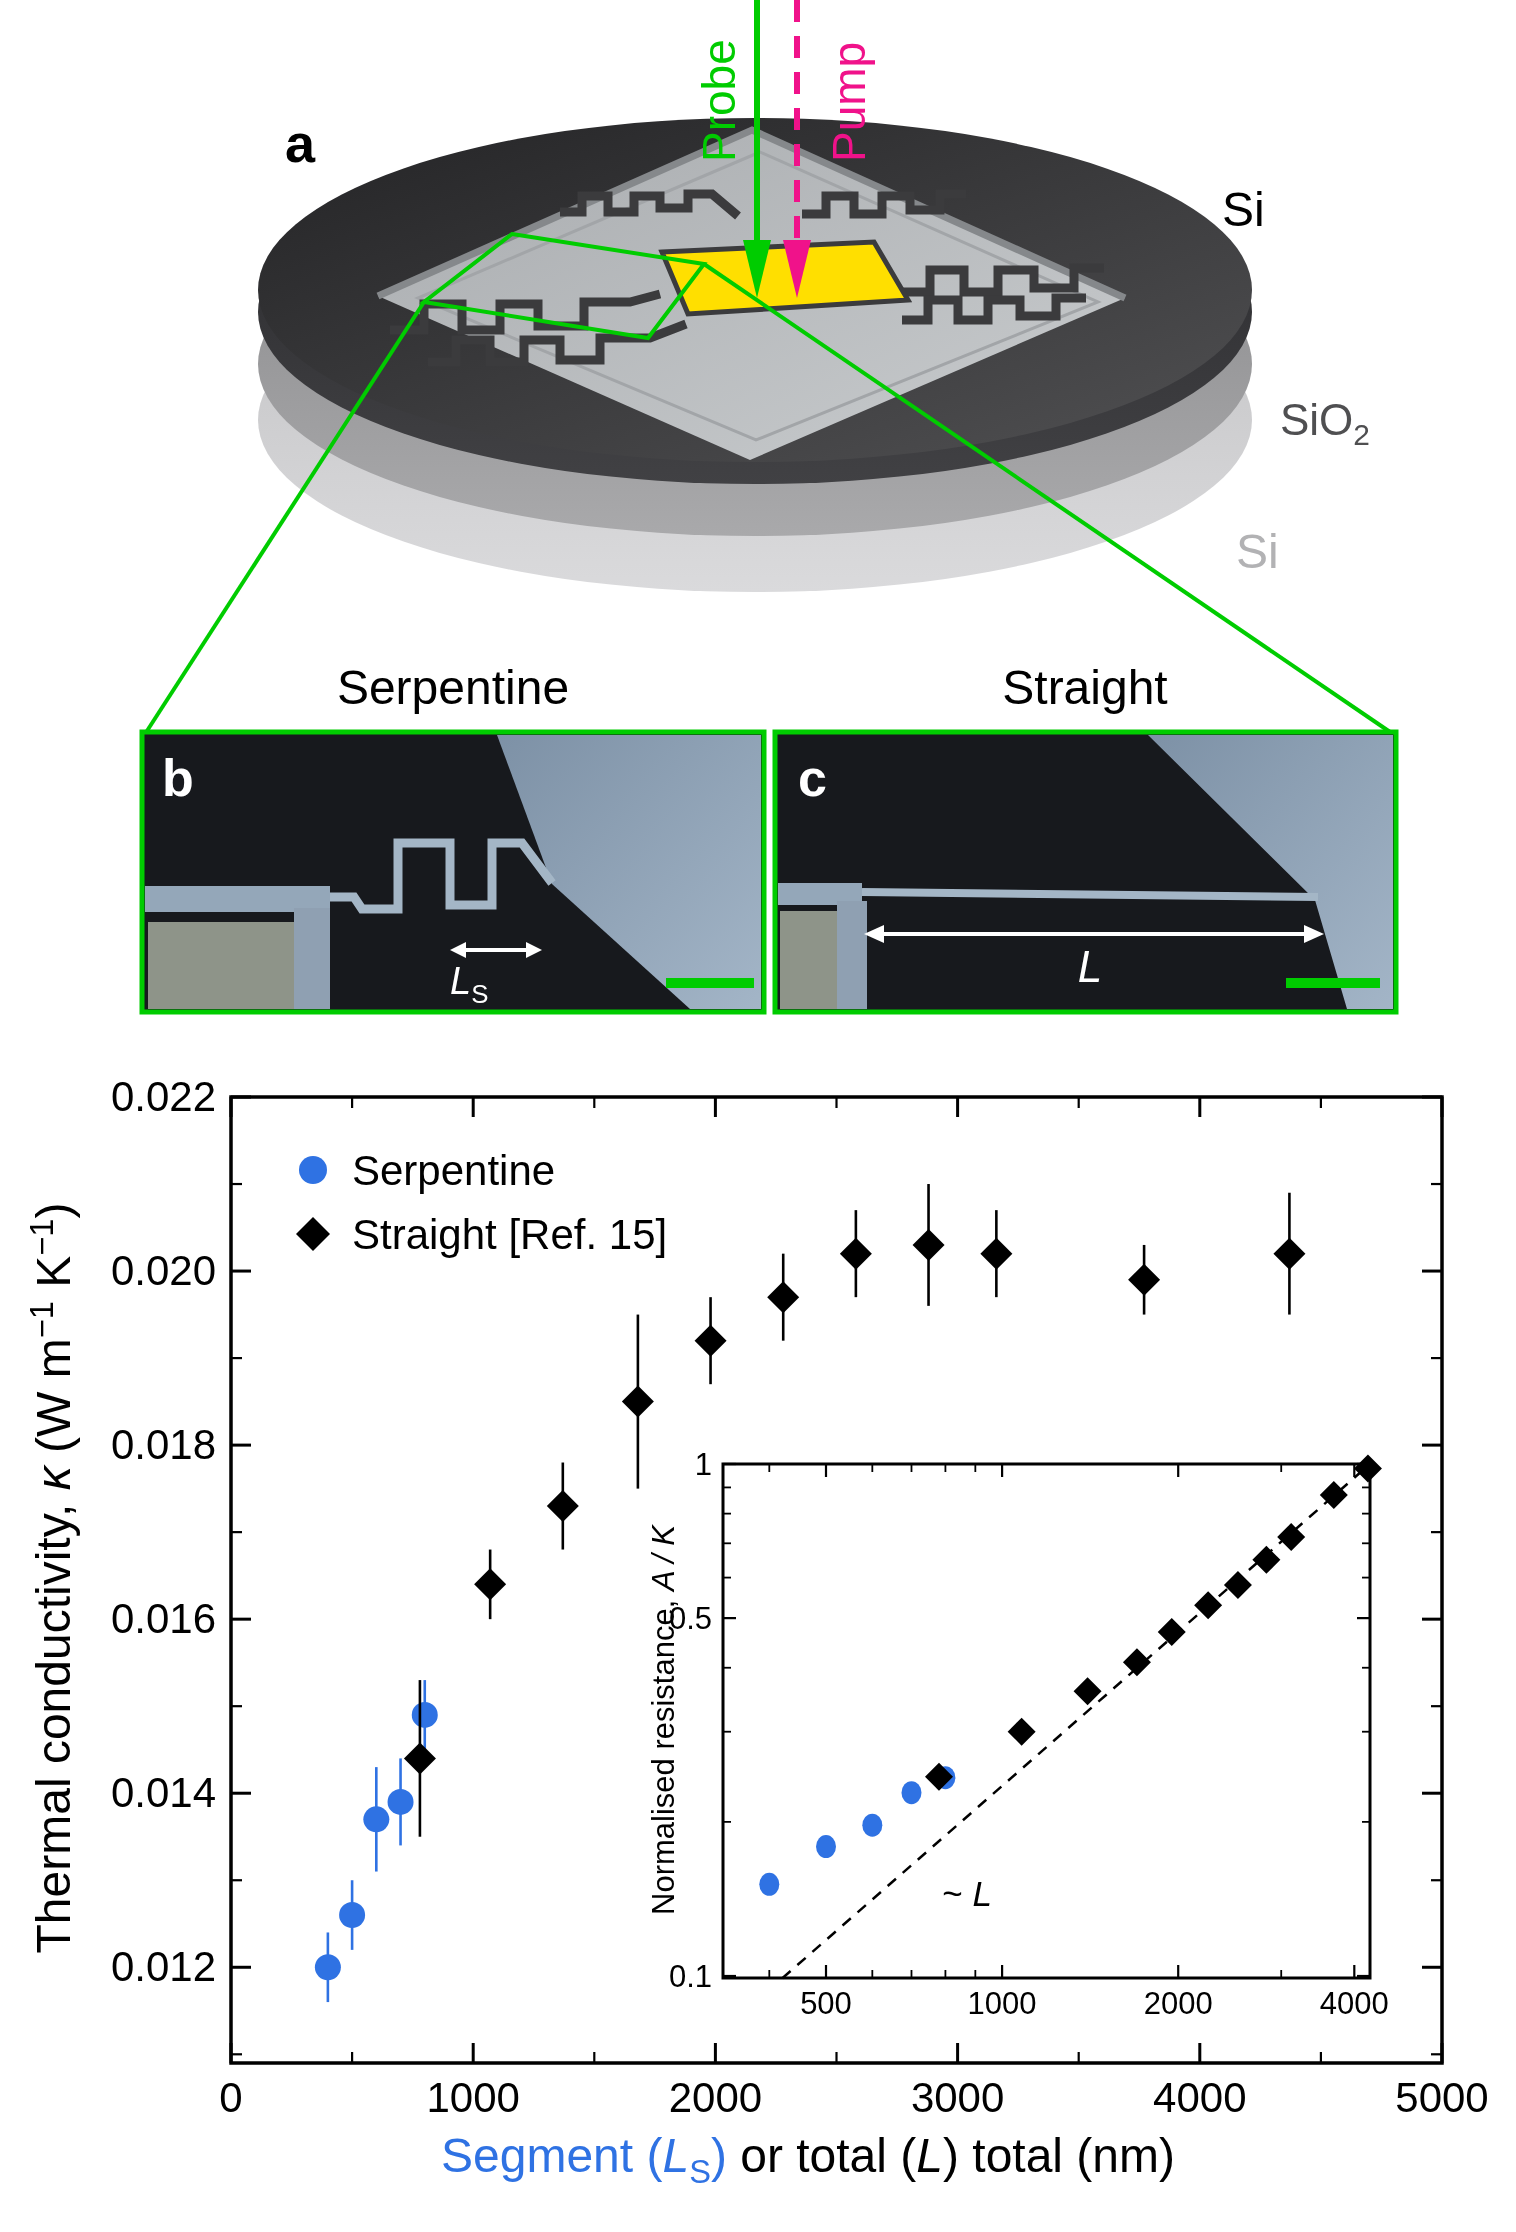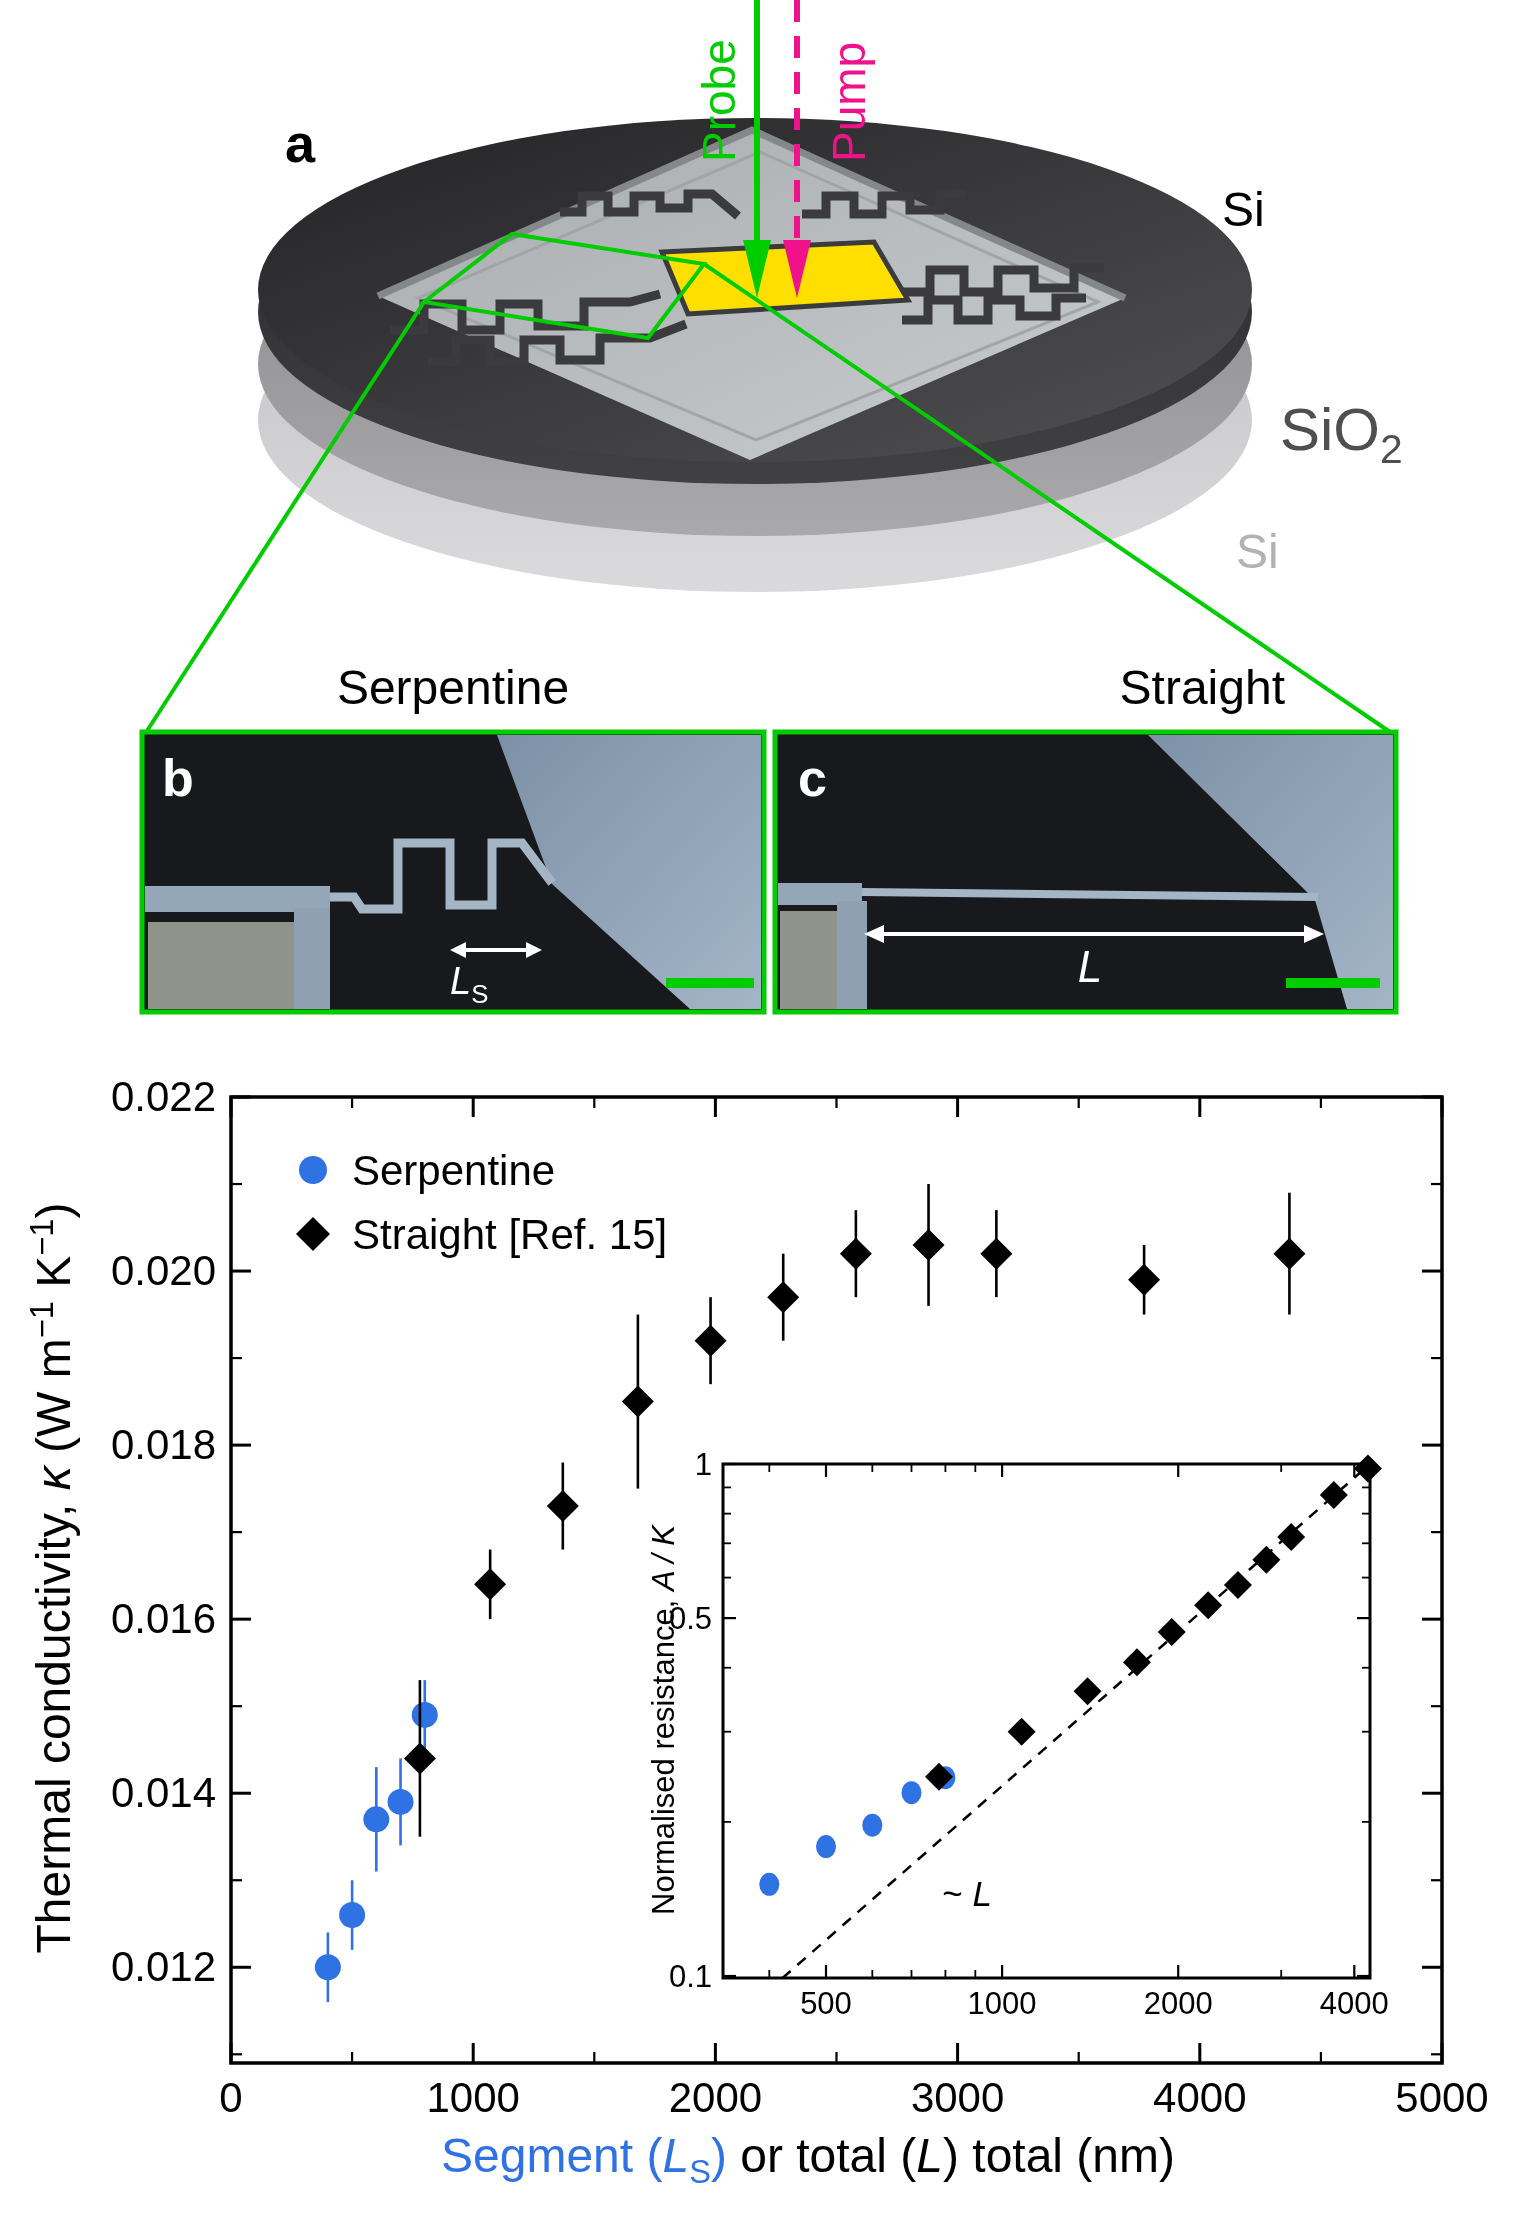--- a/index.html
+++ b/index.html
@@ -10,21 +10,21 @@
   .abs{position:absolute;}
   svg{display:block;}
   .vtext{writing-mode:vertical-rl;transform:rotate(180deg);white-space:nowrap;}
   .rot-center{transform:translate(-50%,-50%) rotate(-90deg);white-space:nowrap;}
   .panel-label{font-weight:bold;font-size:54px;}
   .sem-label{font-weight:bold;font-size:52px;color:#ffffff;}
   .title{font-size:48px;text-align:center;}
   .probe{color:#00cc00;font-size:46px;}
   .pump{color:#f0128a;font-size:46px;}
   .si{font-size:48px;}
-  .sio2{font-size:60px;color:#4f4f51;}
+  .sio2{font-size:44px;color:#4f4f51;}
   .si-light{font-size:48px;color:#b2b2b4;}
   .axis-label{font-size:48px;}
   .blue{color:#2f72e3;margin-top:10px;}
   sub{font-size:68%;}
   sup{font-size:68%;}
   .ls-label{font-size:38px;color:#fff;text-align:left;}
   .l-label{font-size:44px;color:#fff;font-style:italic;text-align:center;}
   .inset-ylab{font-size:31px;}
 </style>
 </head>
@@ -305,21 +305,21 @@
 
 <div class="abs vtext probe" style="left:692px;top:2px;height:160px;">Probe</div>
 <div class="abs vtext pump" style="left:822px;top:2px;height:160px;">Pump</div>
 
 <div class="abs panel-label" style="left:285px;top:112px;">a</div>
 <div class="abs si" style="left:1222px;top:182px;">Si</div>
 <div class="abs sio2" style="left:1280px;top:395px;"><span>SiO</span><sub>2</sub></div>
 <div class="abs si-light" style="left:1236px;top:524px;">Si</div>
 
 <div class="abs title" style="left:253px;top:660px;width:400px;">Serpentine</div>
-<div class="abs title" style="left:885px;top:660px;width:400px;text-align:right;">Straight</div>
+<div class="abs title" style="left:885px;top:660px;width:400px;">Straight</div>
 
 <div class="abs sem-label" style="left:162px;top:748px;">b</div>
 <div class="abs sem-label" style="left:798px;top:748px;">c</div>
 
 <div class="abs ls-label" style="left:450px;top:960px;width:90px;"><i>L</i><sub>S</sub></div>
 <div class="abs l-label" style="left:1050px;top:942px;width:80px;">L</div>
 
 <div class="abs rot-center axis-label" style="left:52px;top:1578px;">
   <span>Thermal conductivity, </span><i>κ</i><span> (W m</span><sup>−1</sup><span> K</span><sup>−1</sup><span>)</span>
 </div>

